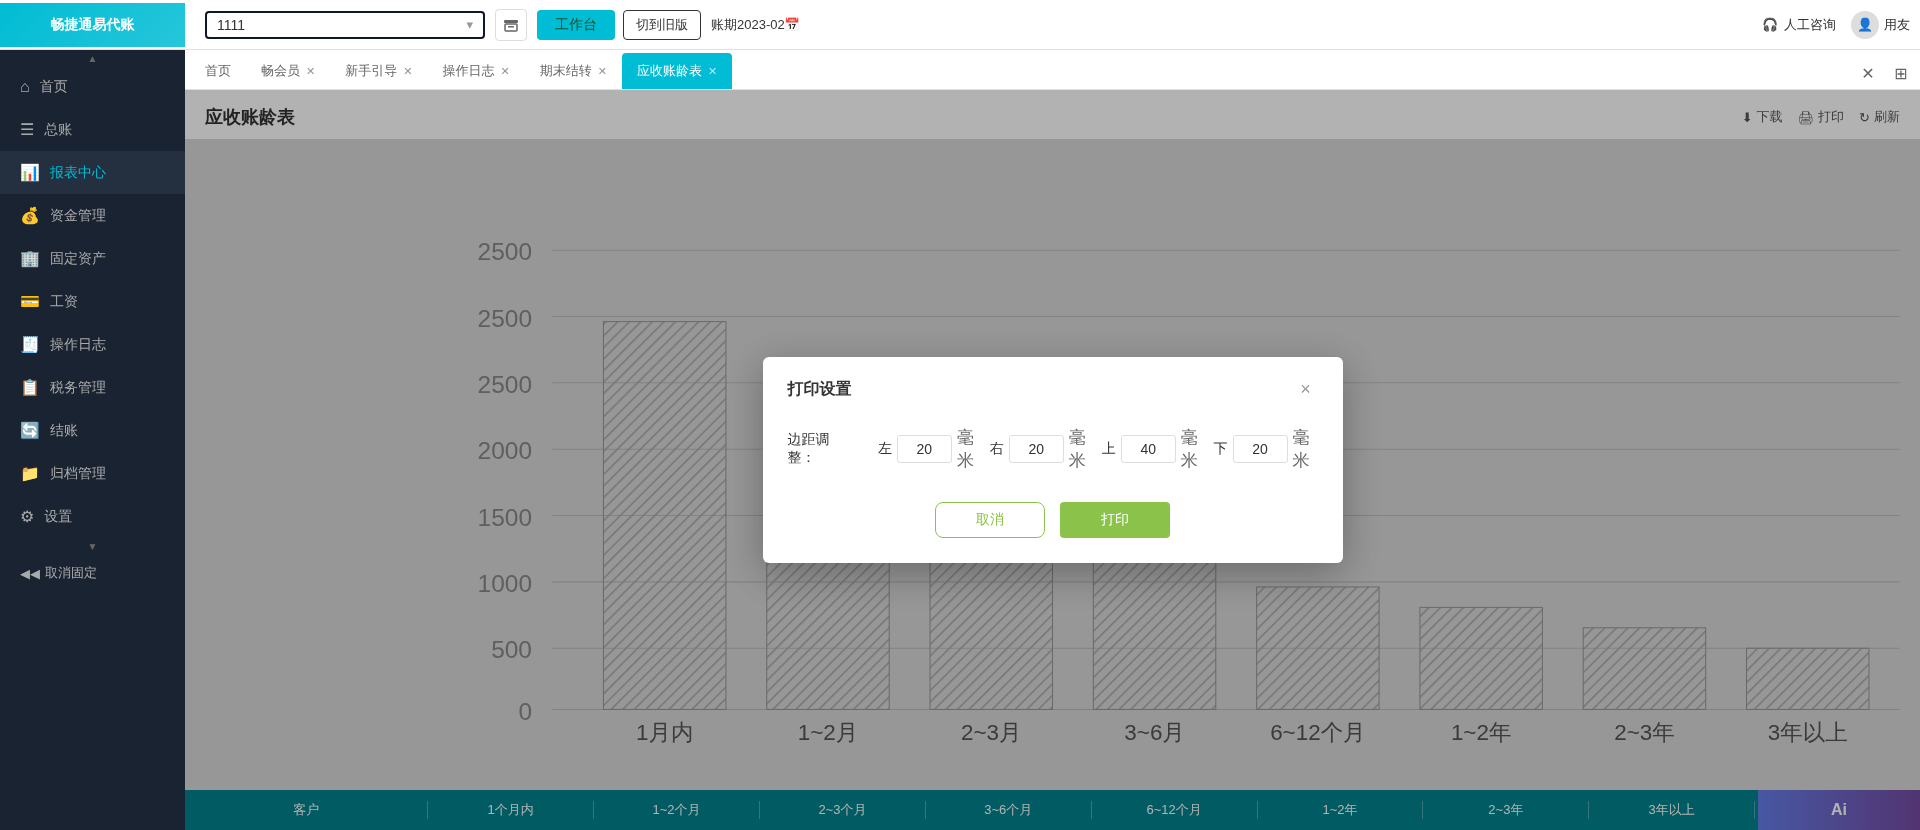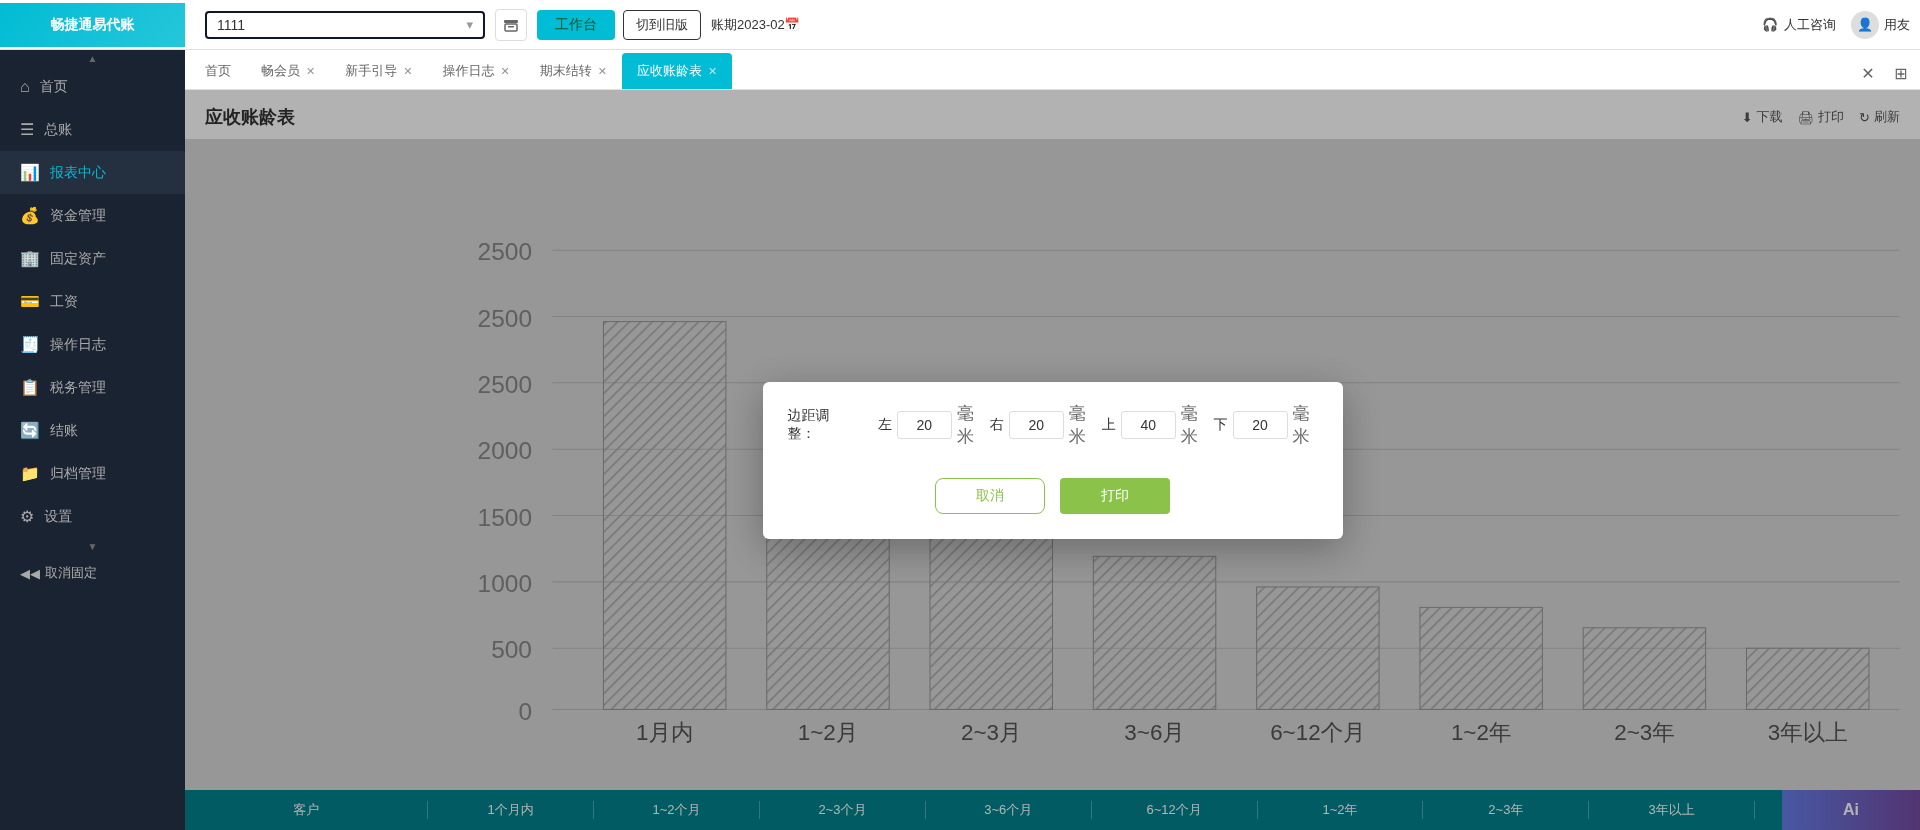--- a/index.html
+++ b/index.html
@@ -397,21 +397,21 @@
       border-radius: 4px;
       font-size: 14px;
       cursor: pointer;
     }
 
     
     .ai-badge {
       position: fixed;
       bottom: 0;
       right: 0;
-      width: 138px;
+      width: 162px;
       height: 40px;
       background: linear-gradient(90deg, #667eea, #764ba2);
       display: flex;
       align-items: center;
       justify-content: center;
       color: #fff;
       font-size: 16px;
       font-weight: bold;
       cursor: pointer;
     }
@@ -632,20 +632,24 @@
           <div class="table-col">3~6个月</div>
           <div class="table-col">6~12个月</div>
           <div class="table-col">1~2年</div>
           <div class="table-col">2~3年</div>
           <div class="table-col">3年以上</div>
           <div class="table-col">合计</div>
         </div>
 
         <div class="modal-overlay">
           <div class="modal-box">
+            <div class="modal-header">
+              <span class="modal-title">打印设置</span>
+              <div class="modal-close">×</div>
+            </div>
             <div class="modal-body">
               <div class="margin-row">
                 <span class="margin-label">边距调整：</span>
                 <div class="margin-field-group">
                   <span>左</span>
                   <input class="margin-input" type="text" value="20" style="">
                   <span class="margin-unit">毫米</span>
                 </div>
                 <div class="margin-field-group">
                   <span>右</span>

